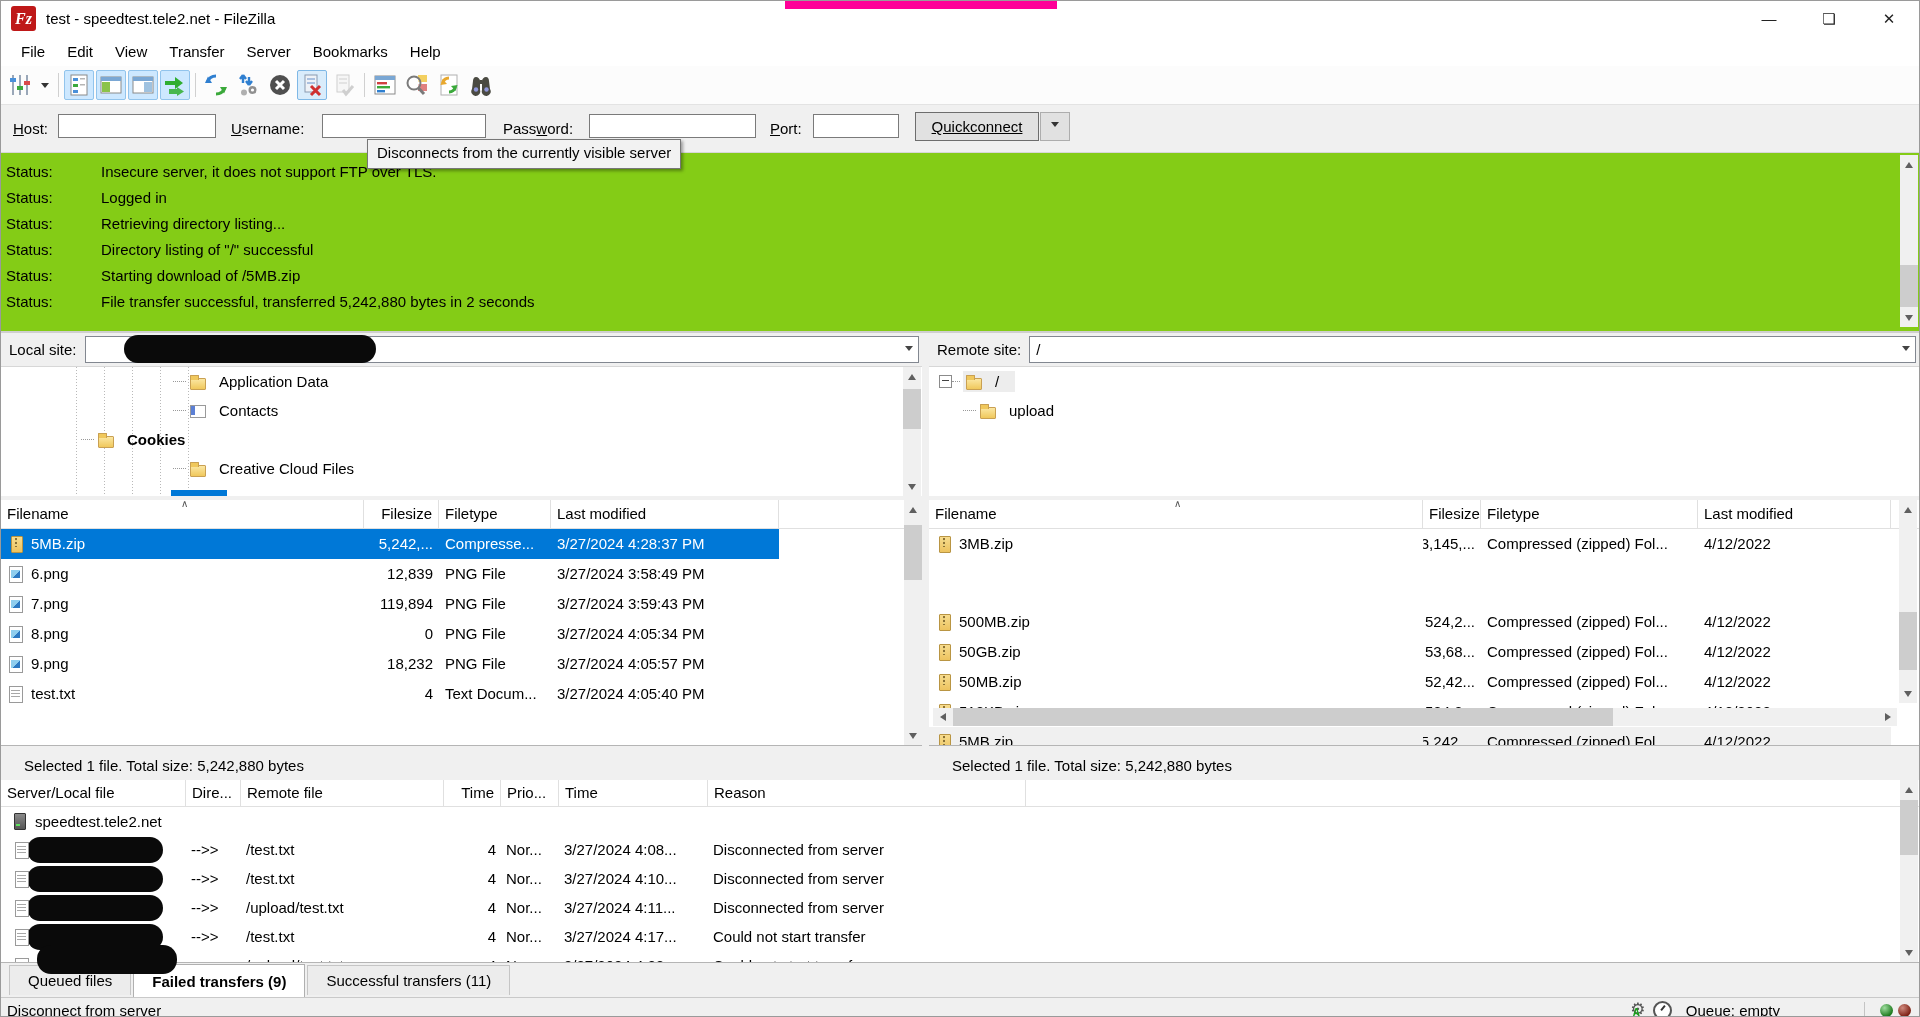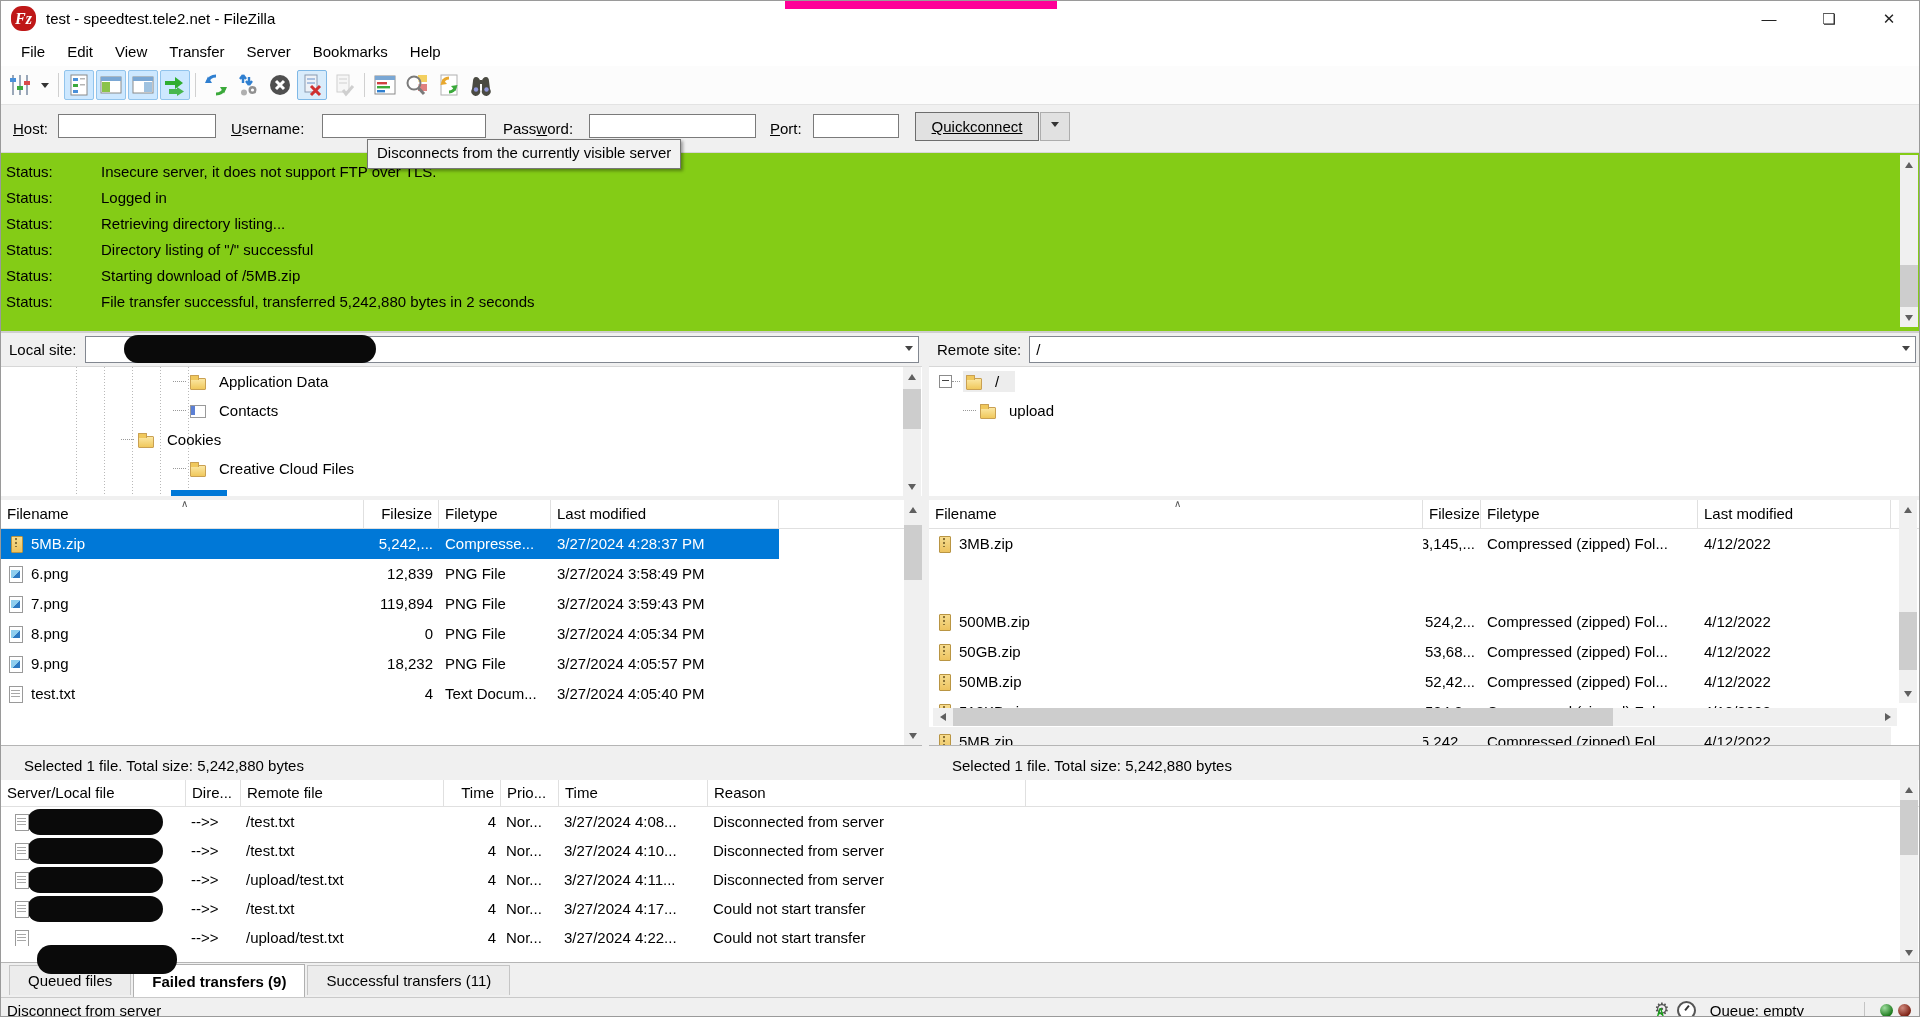--- a/index.html
+++ b/index.html
@@ -1,21 +1,21 @@
 <!DOCTYPE html>
 <html><head>
 <meta charset="utf-8">
 <style>
   html,body{margin:0;padding:0;background:#888;}
   .app{position:relative;width:1920px;height:1017px;background:#fff;overflow:hidden;
        font-family:"Liberation Sans","DejaVu Sans",sans-serif;font-size:15px;color:#000;
        border:1px solid #9a9a9a;box-sizing:border-box;}
   
   .titlebar{position:relative;height:35px;background:#fff;display:flex;align-items:center;}
-  .fz-logo{width:25px;height:25px;margin-left:10px;background:#bf1818;color:#fff;border-radius:11px;
+  .fz-logo{width:25px;height:25px;margin-left:10px;background:#bf1818;color:#fff;border-radius:3px;
            display:flex;align-items:center;justify-content:center;font-weight:bold;font-size:16px;
            font-family:"Liberation Serif",serif;font-style:italic;}
   .title-text{margin-left:10px;font-size:15px;}
   .recorder-bar{position:absolute;left:784px;top:0;width:272px;height:8px;background:#ff0098;}
   .win-controls{position:absolute;right:0;top:0;height:35px;display:flex;}
   .win-btn{width:60px;height:35px;display:flex;align-items:center;justify-content:center;font-size:15px;color:#222;}
   
   .menubar{height:30px;display:flex;align-items:center;background:#fff;padding-left:9px;}
   .menu-item{padding:4px 11px;}
   
@@ -122,21 +122,21 @@
   .tab{height:29px;margin-top:2px;padding:0 18px;display:flex;align-items:center;background:#ececec;border:1px solid #c5c5c5;border-bottom:none;margin-right:2px;}
   .tab.active{background:#fff;font-weight:bold;height:32px;margin-top:1px;border-color:#b0b0b0;}
   
   .statusbar{position:relative;height:25px;background:#f0f0f0;border-top:1px solid #c9c9c9;display:flex;align-items:center;box-sizing:border-box;}
   .sb-left{padding-left:6px;}
   .sb-right{position:absolute;right:8px;top:0;bottom:0;display:flex;align-items:center;}
   .gear-ico{position:relative;width:20px;height:20px;font-size:17px;line-height:20px;color:#555;text-align:center;}
   .gear-ico b{position:absolute;left:5px;top:3px;font-size:10px;color:#19a119;font-family:"Liberation Sans",sans-serif;}
   .speedo{position:relative;width:15px;height:15px;border:2px solid #555;border-radius:50%;background:#fff;margin-left:5px;}
   .speedo::before{content:"";position:absolute;left:7px;top:2px;width:2px;height:6px;background:#333;transform:rotate(40deg);}
-  .q-empty{margin-left:14px;margin-right:60px;}
+  .q-empty{margin-left:14px;margin-right:84px;}
   .sb-div{width:1px;height:17px;background:#c4c4c4;margin-right:10px;}
   .light{width:13px;height:13px;border-radius:50%;margin-left:5px;}
   .light.green{background:radial-gradient(circle at 35% 30%,#9fdd9f,#1d7a1d 70%);}
   .light.red{background:radial-gradient(circle at 35% 30%,#d08a7e,#7c2114 70%);}
 </style>
 </head>
 <body>
 
 <div class="app">
 
@@ -351,21 +351,21 @@
         <div class="trow" style="padding-left: 172px;">
             <span class="branch"></span>
             <span class="fi fi-folder"></span>
             <span class="tlabel">Application Data</span>
           </div>
           <div class="trow" style="padding-left: 172px;">
             <span class="branch"></span>
             <span class="fi fi-contacts"></span>
             <span class="tlabel">Contacts</span>
           </div>
-          <div class="trow" style="padding-left: 120px;">
+          <div class="trow" style="padding-left: 80px; font-weight: bold;">
             <span class="branch"></span>
             <span class="fi fi-folder"></span>
             <span class="tlabel">Cookies</span>
           </div>
           <div class="trow" style="padding-left: 172px;">
             <span class="branch"></span>
             <span class="fi fi-folder"></span>
             <span class="tlabel">Creative Cloud Files</span>
           </div>
         <div class="vsb" style="right:1px;top:0;height:129px">
@@ -568,20 +568,26 @@
     <div class="qhead" id="queue-head">
         <div class="hcell" style="width: 185px;">Server/Local file</div>
         <div class="hcell" style="width: 55px;">Dire...</div>
         <div class="hcell" style="width: 203px;">Remote file</div>
         <div class="hcell" style="width: 57px; text-align: right;">Time</div>
         <div class="hcell" style="width: 58px;">Prio...</div>
         <div class="hcell" style="width: 149px;">Time</div>
         <div class="hcell" style="width: 318px;">Reason</div>
       </div>
     <div id="queue-rows">
+        <div class="qrow first">
+          <div class="qcell" style="width: 185px; padding-left: 10px;">
+            <span class="fi fi-server"></span>
+            <span>speedtest.tele2.net</span>
+          </div>
+        </div>
         <div class="qrow">
           <div class="qcell" style="width: 185px; padding-left: 12px;">
             <span class="fi fi-txt"></span>
             <span class="redact qpill"></span>
           </div>
           <div class="qcell " style="width: 55px;">--&gt;&gt;</div>
           <div class="qcell " style="width: 203px;">/test.txt</div>
           <div class="qcell r" style="width: 57px;">4</div>
           <div class="qcell " style="width: 58px;">Nor...</div>
           <div class="qcell " style="width: 149px;">3/27/2024 4:08...</div>

